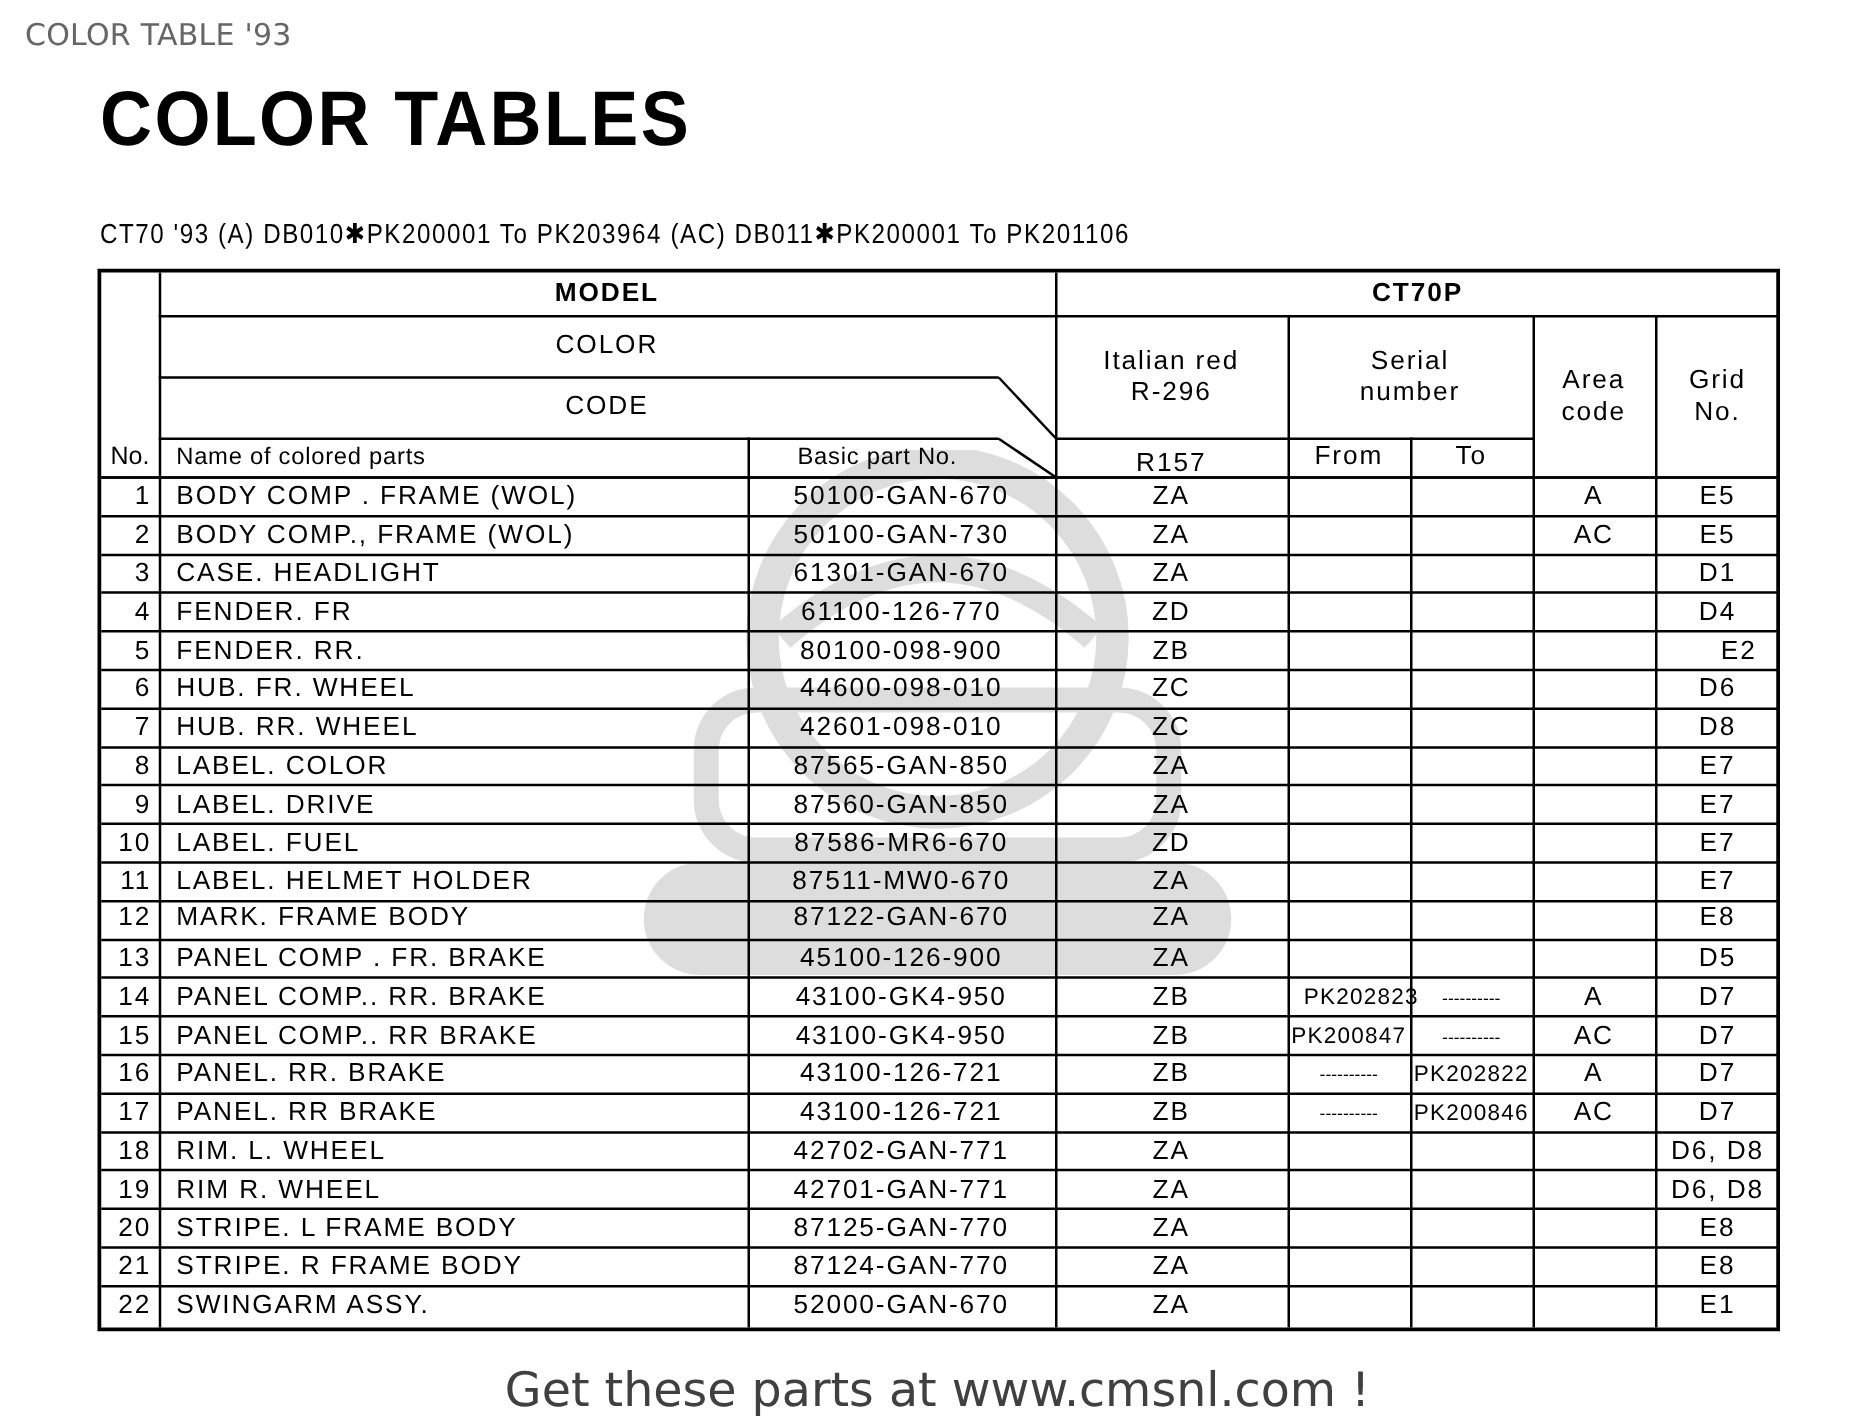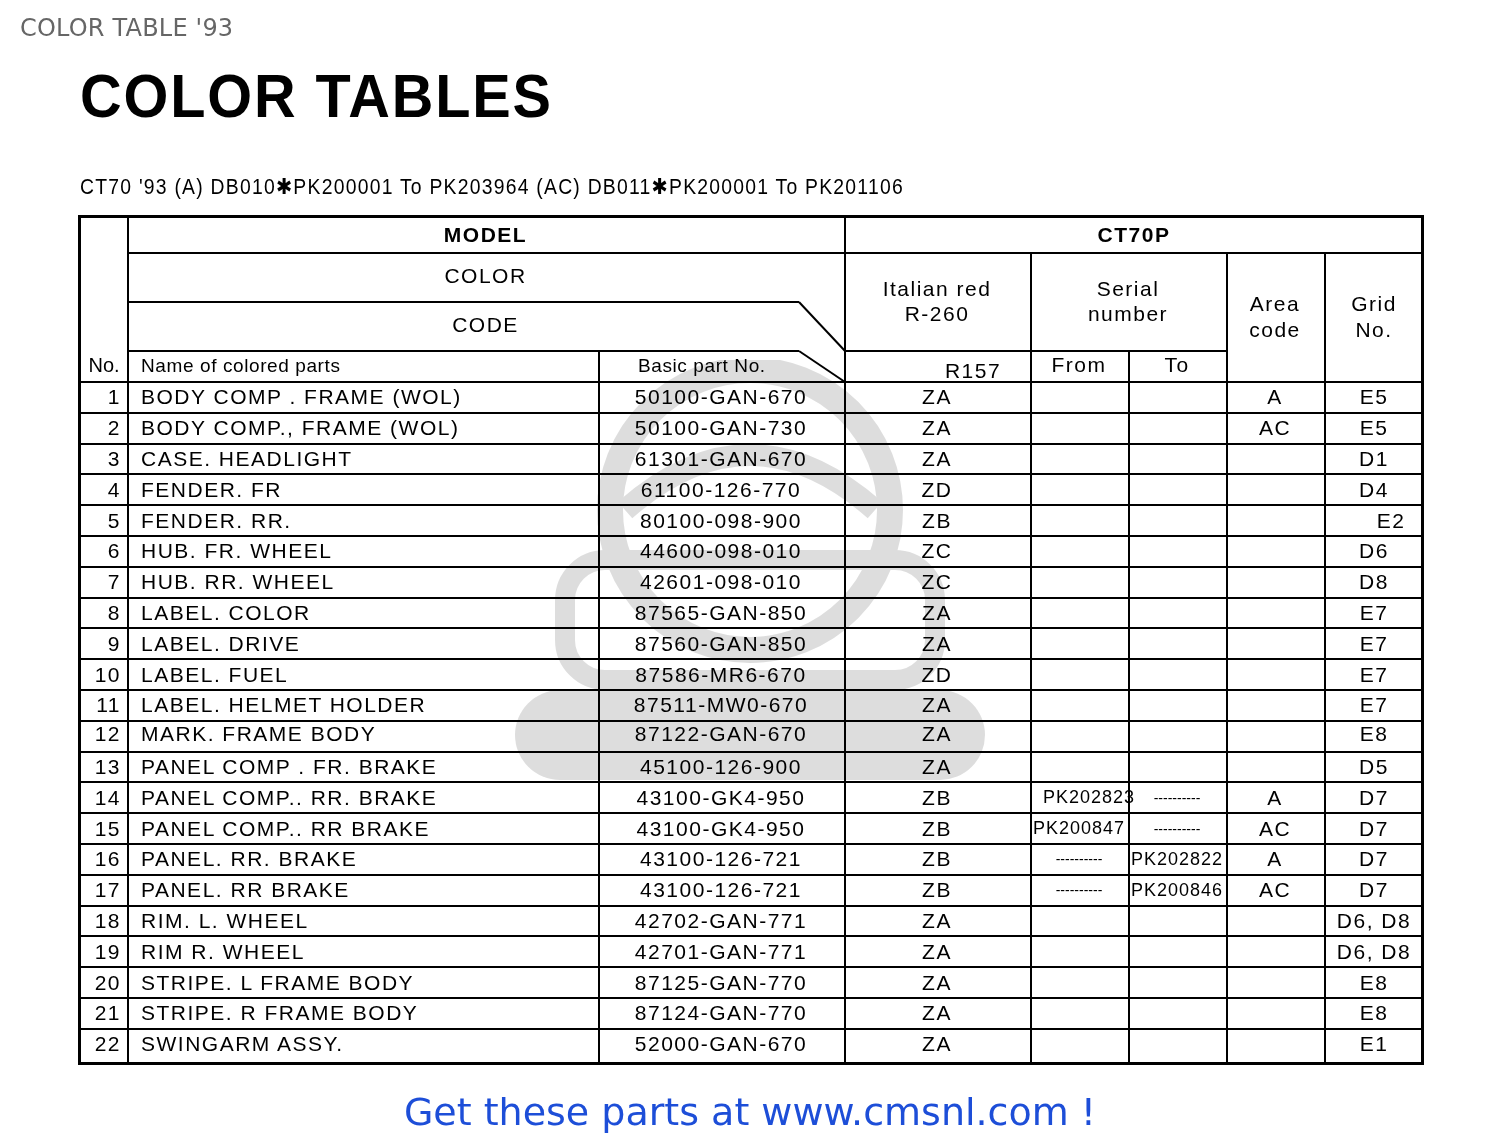--- a/index.html
+++ b/index.html
@@ -21,21 +21,21 @@
   .hl { position:absolute; background:#000; height:2px; }
   .vl { position:absolute; background:#000; width:2px; }
   .cell { position:absolute; display:flex; align-items:center; justify-content:center;
           font-size:21px; letter-spacing:1.5px; white-space:nowrap; text-align:center; line-height:1.15; }
   .cell.left { justify-content:flex-start; padding-left:12px; box-sizing:border-box; }
   .cell.right { justify-content:flex-end; padding-right:6px; box-sizing:border-box; }
   .cell.bold { font-weight:bold; }
   .serial { font-size:18px; letter-spacing:1px; }
   .dash { font-size:14px; letter-spacing:0; }
   .footer { position:absolute; left:0; width:1500px; top:1090px; text-align:center;
-            font-size:38px; color:#1d4ed8; font-family:"DejaVu Sans", sans-serif; }
+            font-size:38px; color:#404040; font-family:"DejaVu Sans", sans-serif; }
 </style>
 </head>
 <body>
 
 <div class="page-caption">COLOR TABLE '93</div>
 <div class="main-title">COLOR TABLES</div>
 <div class="subtitle">CT70 '93 (A) DB010✱PK200001 To PK203964 (AC) DB011✱PK200001 To PK201106</div>
 
 <svg class="watermark" viewBox="0 0 490 450">
   <circle cx="245" cy="150" r="140" fill="none" stroke="#000" stroke-width="26"></circle>
@@ -65,39 +65,39 @@
     <line x1="718" y1="133" x2="764" y2="164" stroke="#000" stroke-width="2"></line>
   </svg>
 
   <div class="cell bold" style="left:46px; top:0; width:717px; height:34px;">MODEL</div>
   <div class="cell bold" style="left:763px; top:0; width:580px; height:34px;">CT70P</div>
   <div class="cell" style="left:46px; top:34px; width:717px; height:49px;">COLOR</div>
   <div class="cell" style="left:46px; top:83px; width:717px; height:49px;">CODE</div>
 
   <div class="abs" style="left:763px; top:34px; width:186px; height:98px; display:flex; flex-direction:column; align-items:center; justify-content:center; font-size:21px; letter-spacing:1.5px; line-height:1.2;">
     <span>Italian red</span>
-    <span>R-260</span>
+    <span>R-296</span>
   </div>
   <div class="abs" style="left:949px; top:34px; width:196px; height:98px; display:flex; flex-direction:column; align-items:center; justify-content:center; font-size:21px; letter-spacing:1.5px; line-height:1.2;">
     <span>Serial</span>
     <span>number</span>
   </div>
   <div class="abs" style="left:1145px; top:34px; width:98px; height:129px; display:flex; flex-direction:column; align-items:center; justify-content:center; font-size:21px; letter-spacing:1.5px; line-height:1.2;">
     <span>Area</span>
     <span>code</span>
   </div>
   <div class="abs" style="left:1243px; top:34px; width:100px; height:129px; display:flex; flex-direction:column; align-items:center; justify-content:center; font-size:21px; letter-spacing:1.5px; line-height:1.2;">
     <span>Grid</span>
     <span>No.</span>
   </div>
 
   <div class="cell" style="left:0; top:132px; width:46px; height:31px; font-size:20px; letter-spacing:0;">No.</div>
   <div class="cell left" style="left:48px; top:132px; width:469px; height:31px; font-size:19px; letter-spacing:0.6px;">Name of colored parts</div>
   <div class="cell left" style="left:545px; top:132px; width:200px; height:31px; font-size:19px; letter-spacing:0.6px;">Basic part No.</div>
-  <div class="cell" style="left:763px; top:132px; width:186px; height:42px;padding-left:36px;">R157</div>
+  <div class="cell" style="left:763px; top:132px; width:186px; height:42px;">R157</div>
   <div class="cell" style="left:949px; top:132px; width:98px; height:31px;">From</div>
   <div class="cell" style="left:1047px; top:132px; width:98px; height:31px;">To</div>
 
   <div id="rows">
       <div class="hl" style="left:0; top:163.0px; width:1343px;"></div>
       <div class="abs" style="left:0; top:165.0px; width:1343px; height:28.8px;">
         <div class="cell right " style="left:0px; top:0; width:46px; height:100%;">1</div>
         <div class="cell left " style="left:48px; top:0; width:469px; height:100%;">BODY COMP . FRAME (WOL)</div>
         <div class="cell  " style="left:517px; top:0; width:246px; height:100%;">50100-GAN-670</div>
         <div class="cell  " style="left:763px; top:0; width:186px; height:100%;">ZA</div>

